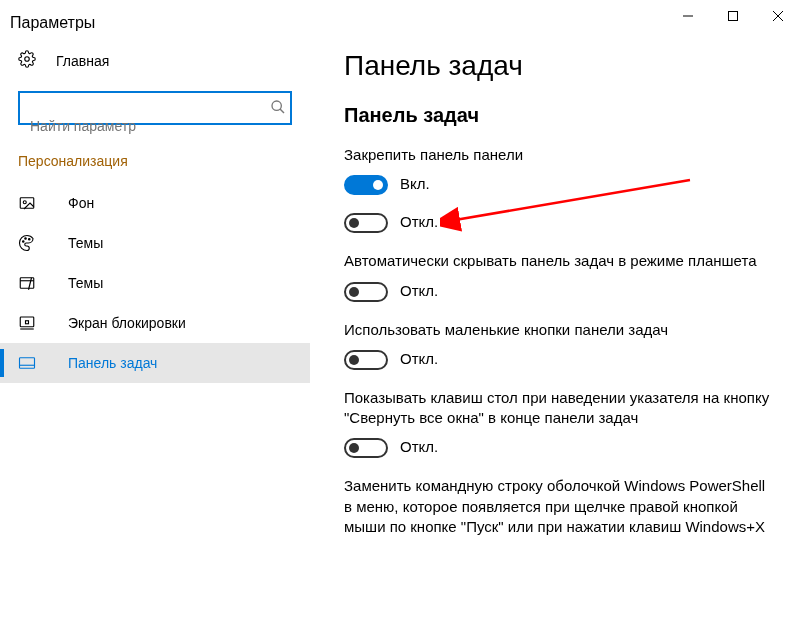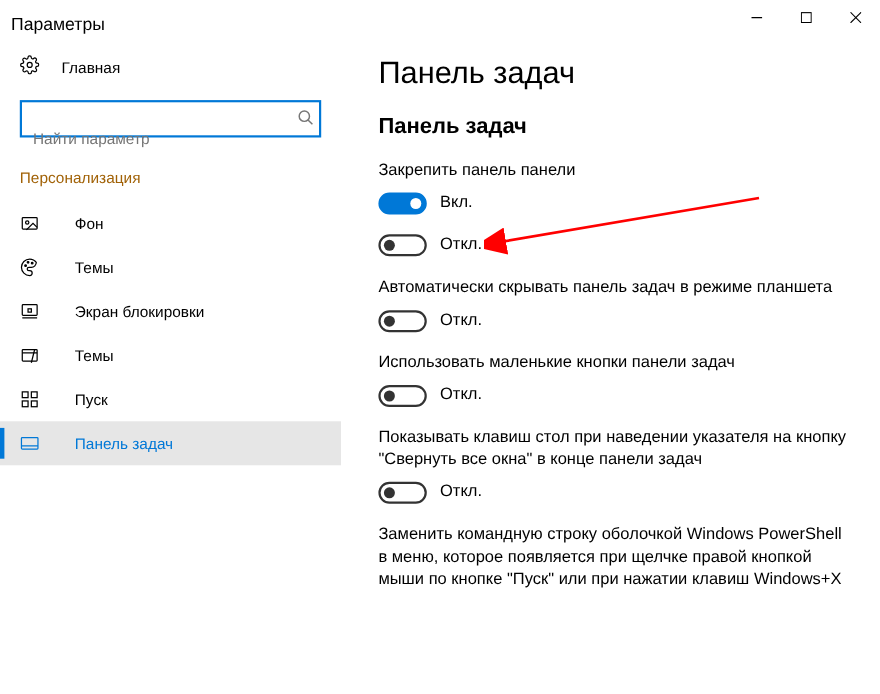--- a/index.html
+++ b/index.html
@@ -224,50 +224,39 @@
             <circle cx="10" cy="6" r="1" fill="#000"></circle>
             <circle cx="15" cy="7" r="1" fill="#000"></circle>
           </svg>
       </span>
       <span>Темы</span>
     </div>
 
     <div class="nav-item">
       <span class="icon">
         <svg width="18" height="18" viewBox="0 0 24 24" fill="none" stroke="#000" stroke-width="1.5">
+            <rect x="3" y="5" width="18" height="14" rx="1"></rect>
+            <path d="M3 9h18"></path>
+            <path d="M14 21l4-16"></path>
+          </svg>
+      </span>
+      <span>Темы</span>
+    </div>
+
+    <div class="nav-item">
+      <span class="icon">
+        <svg width="18" height="18" viewBox="0 0 24 24" fill="none" stroke="#000" stroke-width="1.5">
             <rect x="3" y="4" width="18" height="13" rx="1"></rect>
             <line x1="3" y1="20" x2="21" y2="20"></line>
             <rect x="10" y="9" width="4" height="4"></rect>
           </svg>
       </span>
       <span>Экран блокировки</span>
     </div>
 
-    <div class="nav-item">
-      <span class="icon">
-        <svg width="18" height="18" viewBox="0 0 24 24" fill="none" stroke="#000" stroke-width="1.5">
-            <rect x="3" y="5" width="18" height="14" rx="1"></rect>
-            <path d="M3 9h18"></path>
-            <path d="M14 21l4-16"></path>
-          </svg>
-      </span>
-      <span>Темы</span>
-    </div>
-
-    <div class="nav-item">
-      <span class="icon">
-        <svg width="18" height="18" viewBox="0 0 24 24" fill="none" stroke="#000" stroke-width="1.5">
-            <rect x="3" y="3" width="7" height="7"></rect>
-            <rect x="14" y="3" width="7" height="7"></rect>
-            <rect x="3" y="14" width="7" height="7"></rect>
-            <rect x="14" y="14" width="7" height="7"></rect>
-          </svg>
-      </span>
-      <span>Пуск</span>
-    </div>
 
     <div class="nav-item active">
       <span class="icon">
         <svg width="18" height="18" viewBox="0 0 24 24" fill="none" stroke="#0078d7" stroke-width="1.5">
             <rect x="2" y="5" width="20" height="14" rx="1"></rect>
             <line x1="2" y1="15" x2="22" y2="15"></line>
           </svg>
       </span>
       <span>Панель задач</span>
     </div>

